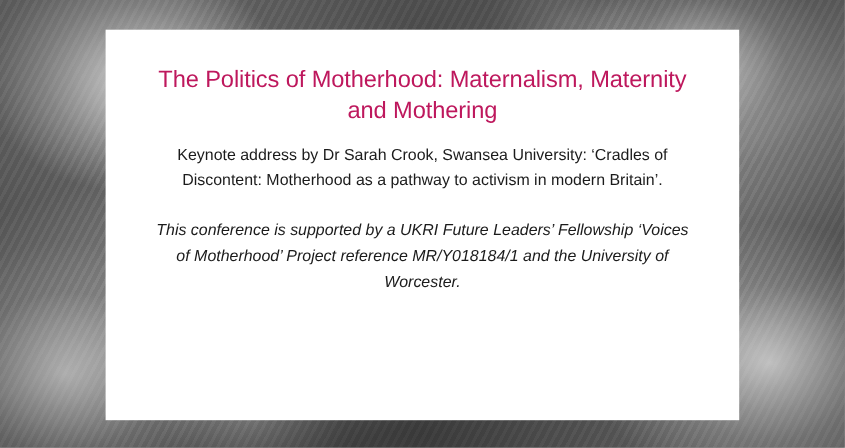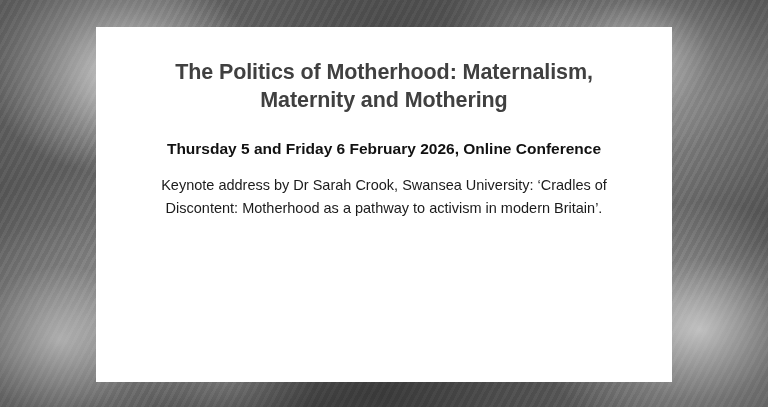--- a/index.html
+++ b/index.html
@@ -61,25 +61,25 @@
     height: 355px;
     background: #ffffff;
     box-sizing: border-box;
     padding: 26px 40px 10px 40px;
     text-align: center;
     color: #1b1b1b;
   }
 
   .title {
     font-size: 21.5px;
-    font-weight: bold;
+    font-weight: normal;
     line-height: 1.28;
     margin: 6px 0 0 0;
     letter-spacing: -0.1px;
-    color: #404040;
+    color: #be185d;
   }
 
   .dates {
     font-size: 15.5px;
     font-weight: bold;
     margin: 26px 0 0 0;
     color: #111111;
   }
 
   .organisers {
@@ -111,19 +111,19 @@
 </head>
 <body>
 
 <div class="poster">
   <div class="bg-photo"></div>
   <div class="vignette"></div>
 
   <div class="card">
     <h1 class="title">The Politics of Motherhood: Maternalism, Maternity and Mothering</h1>
 
-    <p class="dates">Thursday 5 and Friday 6 February 2026, Online Conference</p>
 
 
     <p class="keynote">Keynote address by Dr Sarah Crook, Swansea University: ‘Cradles of Discontent: Motherhood as a pathway to activism in modern Britain’.</p>
 
+    <p class="funding">This conference is supported by a UKRI Future Leaders’ Fellowship ‘Voices of Motherhood’ Project reference MR/Y018184/1 and the University of Worcester.</p>
   </div>
 </div>
 
 </body></html>

